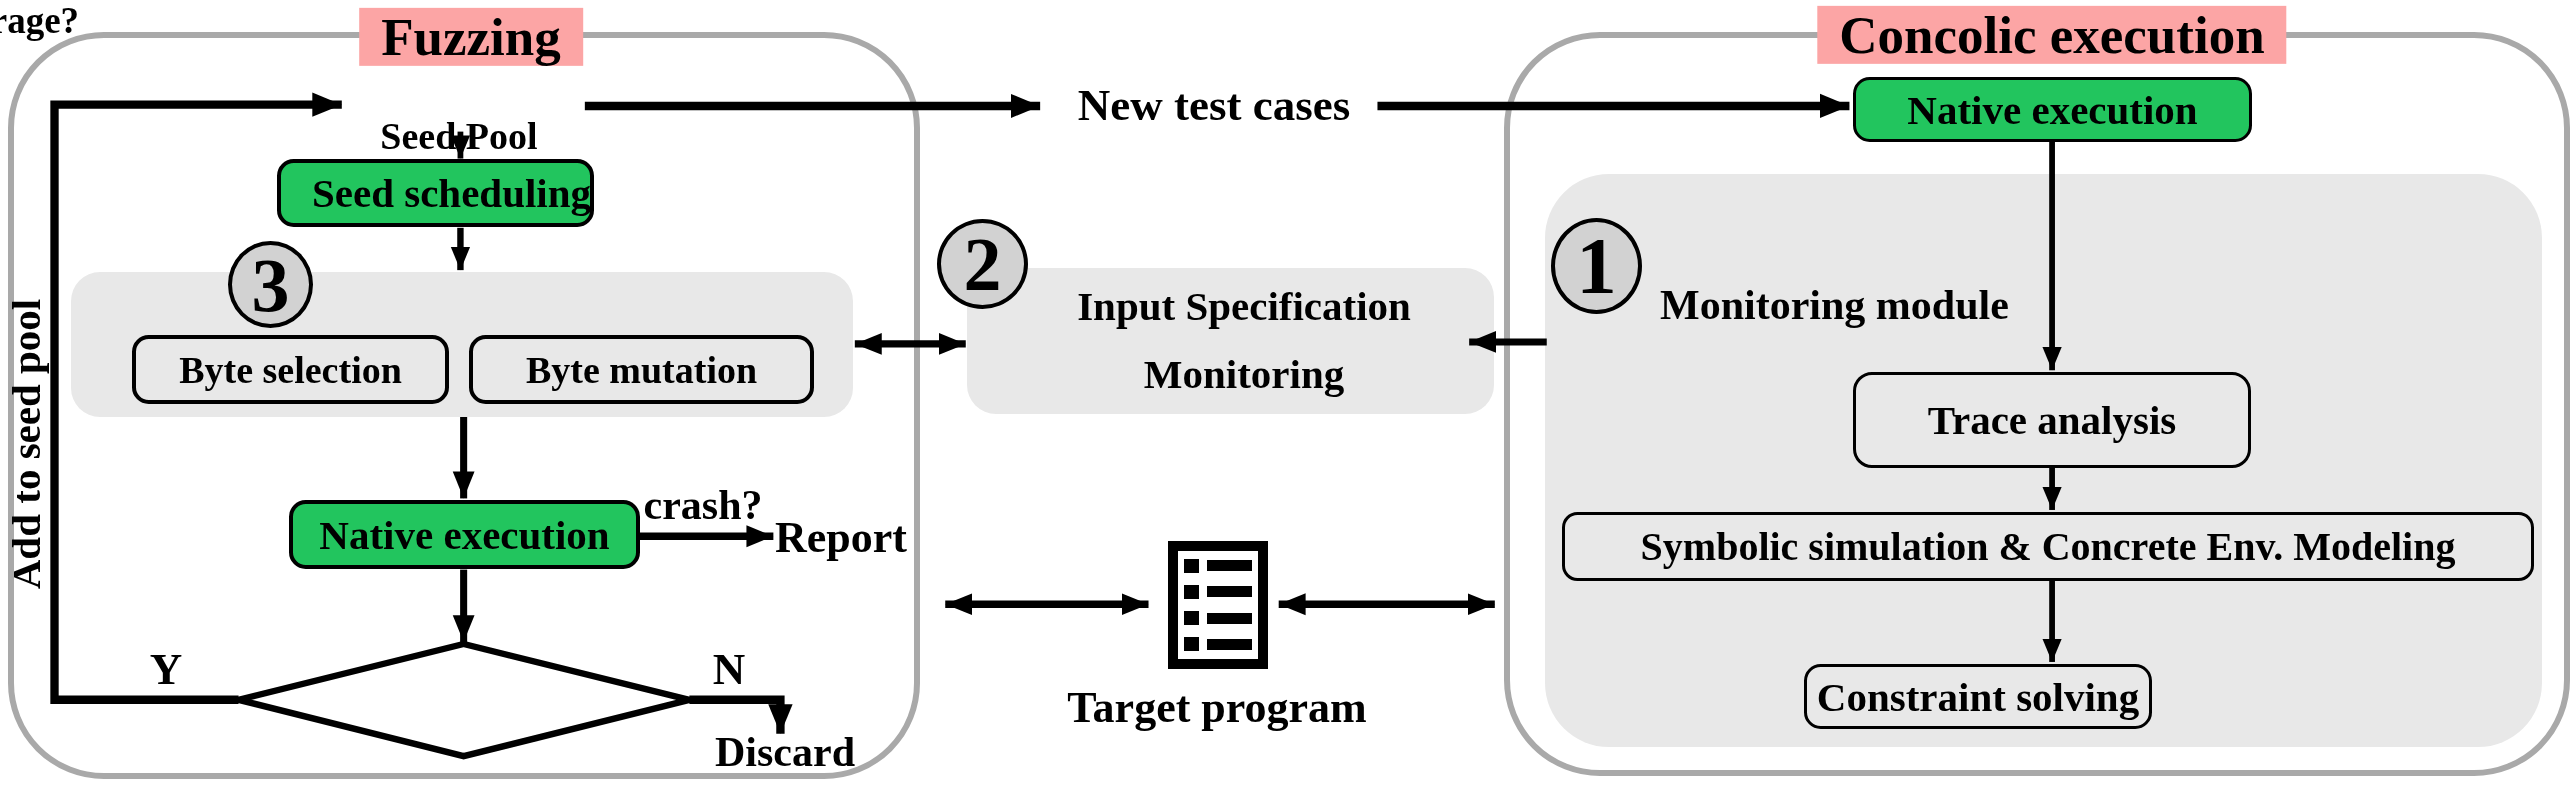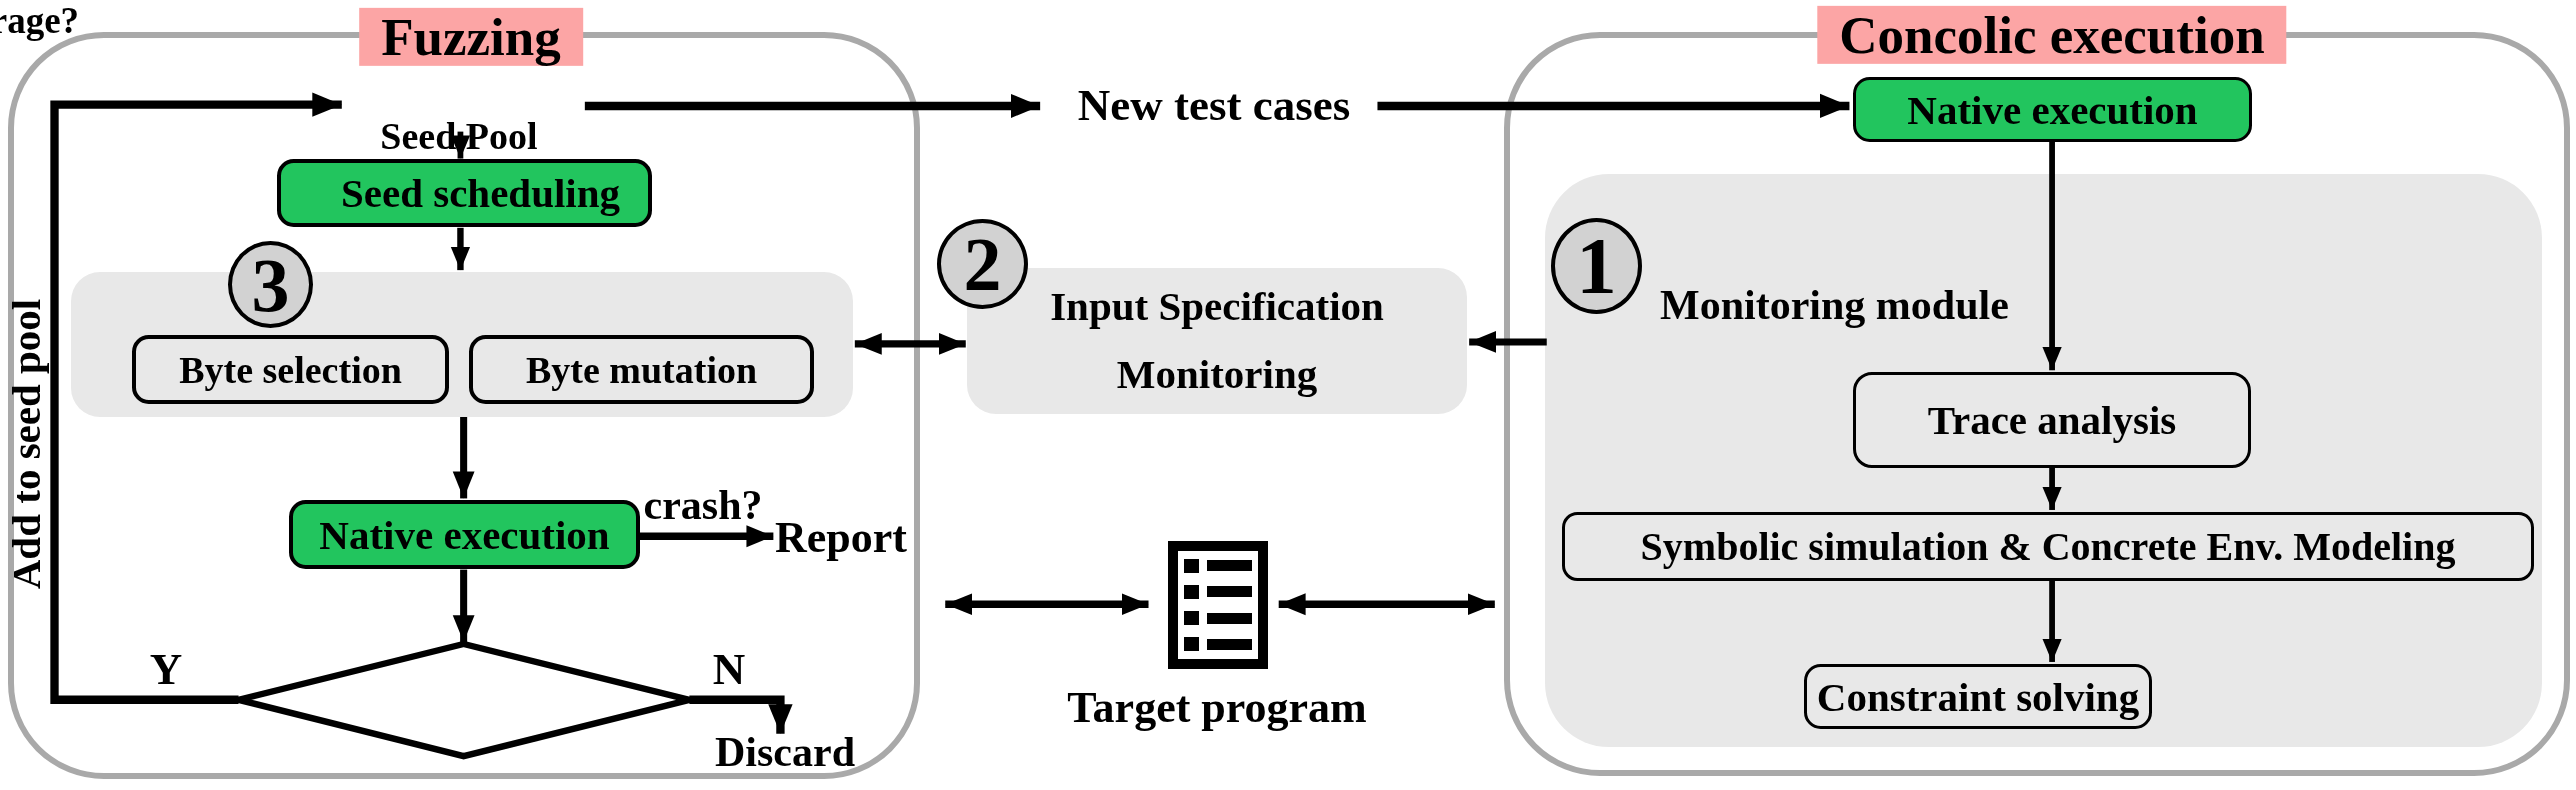--- a/index.html
+++ b/index.html
@@ -15,30 +15,30 @@
   #fuzzing-container{left:8.3px;top:32px;width:912px;height:747px;}
   #concolic-container{left:1504px;top:32px;width:1066px;height:744px;}
   .section-title{
     position:absolute;background:#fca5a5;padding:0 22px;font-size:53px;line-height:1.1;
     transform:translate(-50%,-50%);white-space:nowrap;z-index:6;
   }
   
   .panel{position:absolute;background:#e8e8e8;z-index:1;}
   #seed-mutation-panel{left:71px;top:272px;width:782px;height:145px;border-radius:29px;}
   #ise-box{left:967px;top:268px;width:500px;height:146px;border-radius:29px;
-    display:flex;flex-direction:column;align-items:center;justify-content:center;z-index:4;}
+    display:flex;flex-direction:column;align-items:center;justify-content:center;z-index:4;padding-left:27px;}
   #ise-box .ise-line{font-size:41px;line-height:1.65;white-space:nowrap;}
   #monitoring-panel{left:1545px;top:174px;width:997px;height:573px;border-radius:64px;}
   
   .node{
     position:absolute;border:4.5px solid #000;border-radius:16.7px;background:#22c55e;box-sizing:border-box;
     display:flex;align-items:center;justify-content:center;font-size:41px;white-space:nowrap;z-index:10;
   }
   .node.gray{background:#e8e8e8;border-width:3.8px;}
-  #seed-scheduling{left:277px;top:159px;width:375px;height:68px;padding-left:32px;}
+  #seed-scheduling{left:277px;top:159px;width:317px;height:68px;padding-left:32px;}
   #byte-selection{left:132px;top:335px;width:317px;height:69px;background:#e8e8e8;font-size:38px;}
   #byte-mutation{left:469px;top:335px;width:345px;height:69px;background:#e8e8e8;font-size:38px;}
   #native-exec-fuzz{left:289px;top:500px;width:351px;height:69px;}
   #native-exec-concolic{left:1853px;top:77px;width:399px;height:65px;border-width:3.8px;}
   #trace-analysis{left:1853px;top:372px;width:398px;height:96px;border-radius:19px;}
   #symbolic-box{left:1562px;top:512px;width:972px;height:69px;font-size:40px;border-radius:15.4px;}
   #constraint-solving{left:1804px;top:664px;width:348px;height:65px;}
   
   .step-circle{
     position:absolute;border:4.5px solid #000;border-radius:50%;background:#d2d2d2;box-sizing:border-box;

